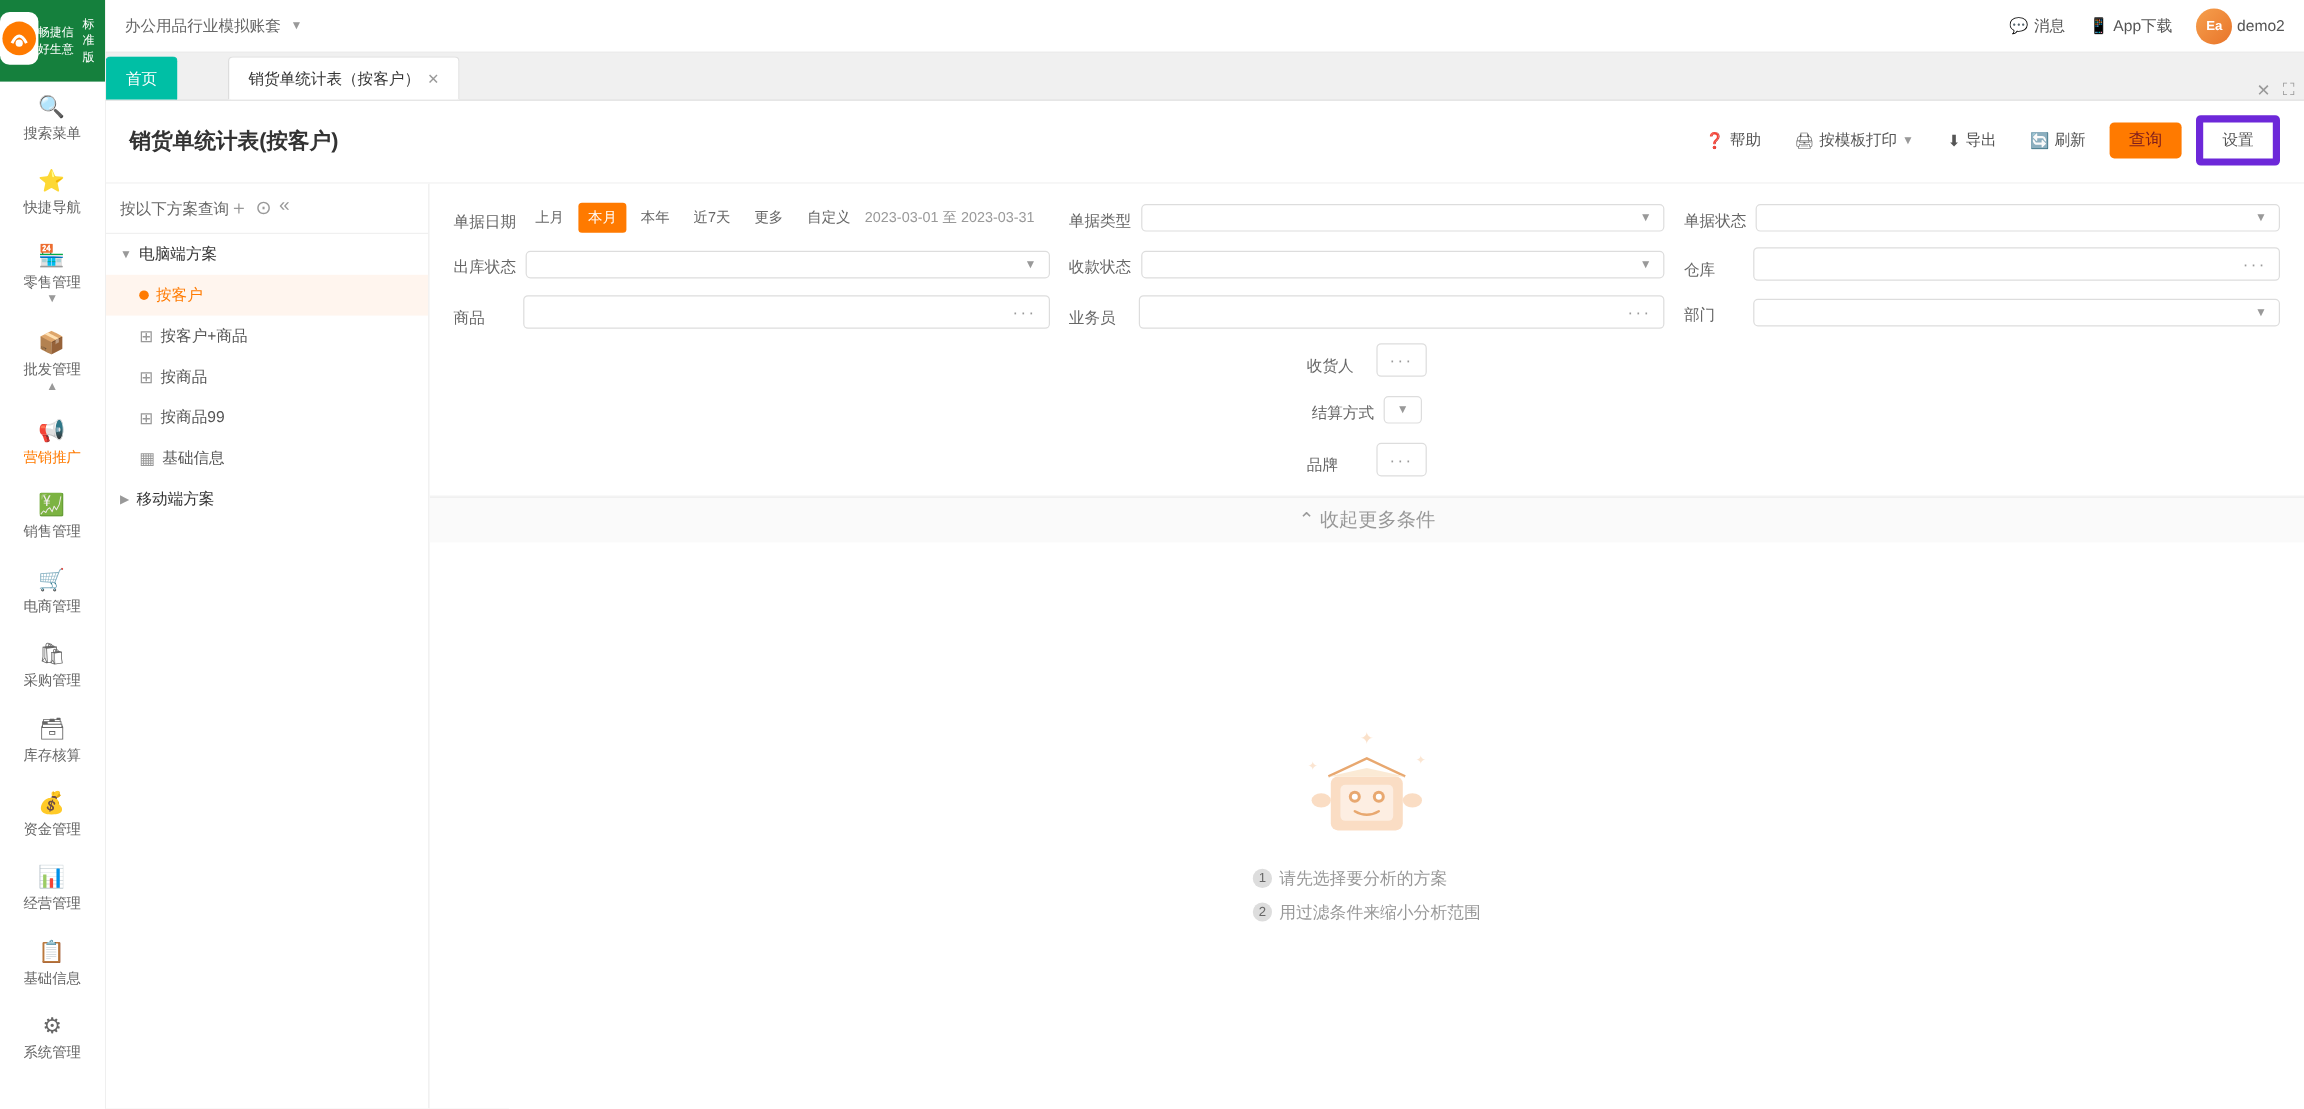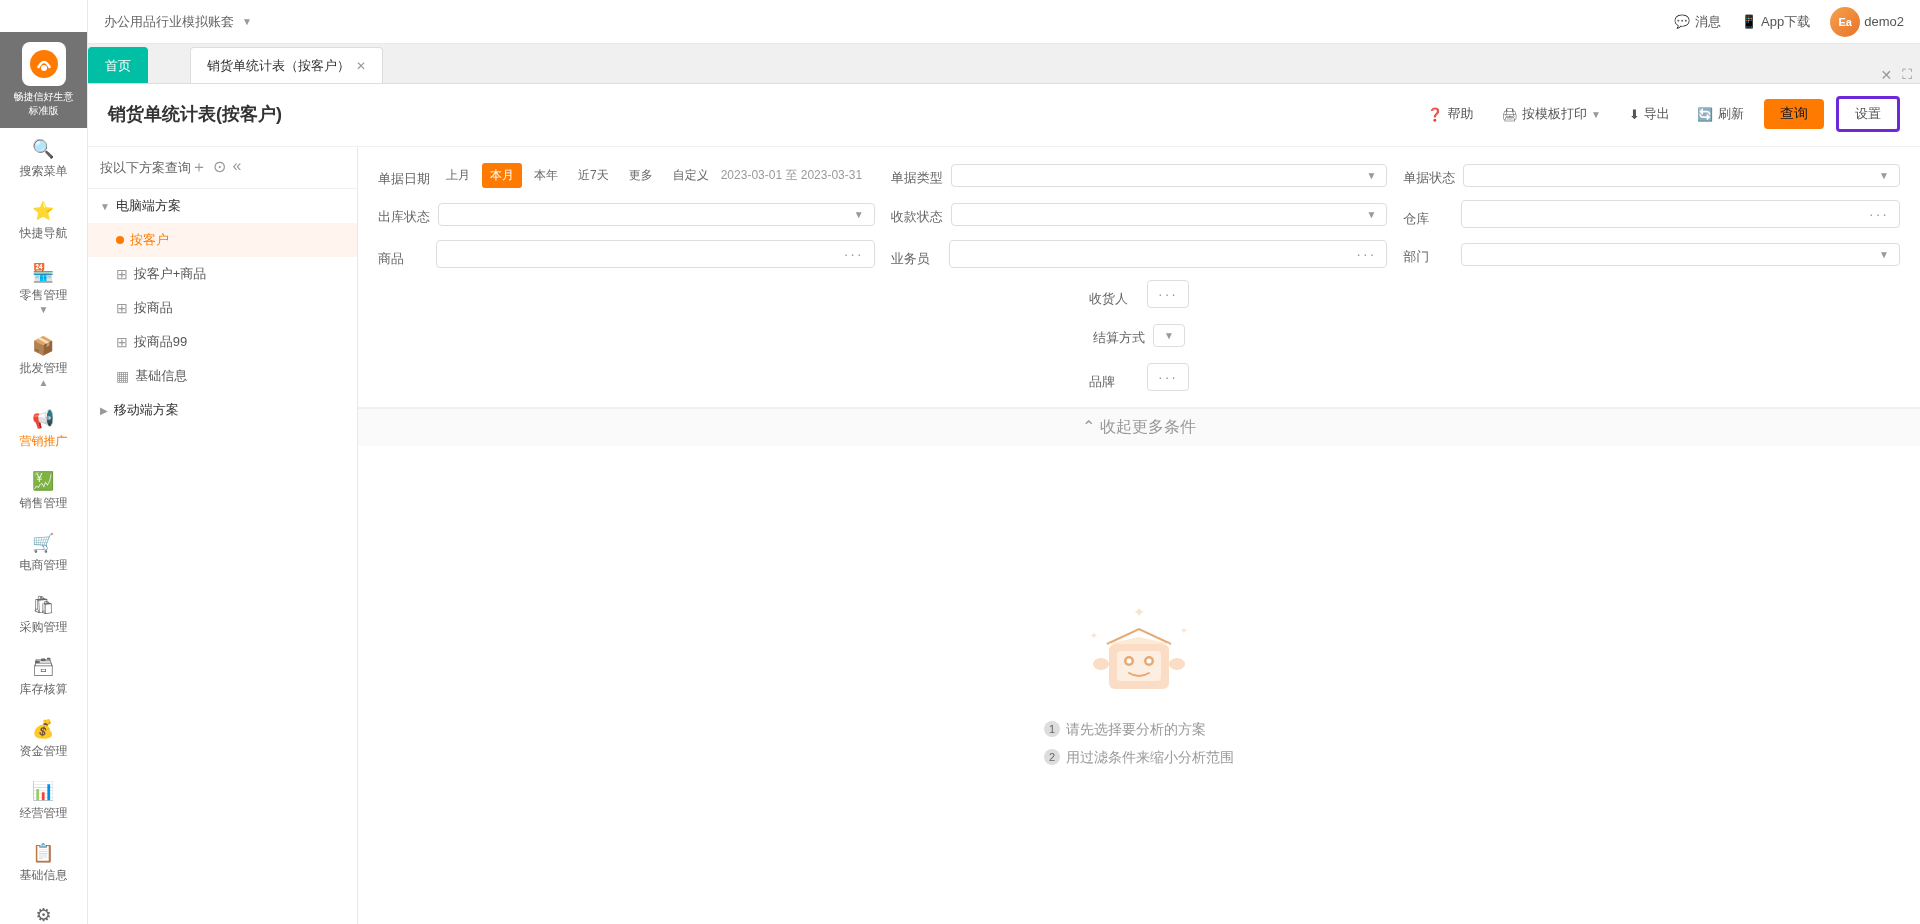--- a/index.html
+++ b/index.html
@@ -12,29 +12,27 @@
       border-right: 1px solid #e8e8e8;
       display: flex;
       flex-direction: column;
       align-items: center;
       flex-shrink: 0;
       height: 100vh;
       overflow-y: auto;
     }
     .sidebar-logo {
       width: 88px;
-      background: #737373;
-      display: flex;
-      flex-direction: column;
+      background: #15803d;
+      display: flex;
       align-items: center;
       justify-content: center;
       padding: 10px 0;
       color: #fff;
       font-size: 11px;
-      margin-top: 32px;
     }
     .sidebar-logo-icon {
       width: 44px;
       height: 44px;
       background: #fff;
       border-radius: 8px;
       display: flex;
       align-items: center;
       justify-content: center;
       margin-bottom: 4px;
@@ -184,27 +182,27 @@
       align-items: center;
       gap: 4px;
       font-size: 13px;
       color: #555;
       cursor: pointer;
       padding: 4px 8px;
       border-radius: 4px;
     }
     .action-btn.primary {
       background: #ff7a00;
-      color: #0f172a;
+      color: #7f1d1d;
       padding: 6px 16px;
       border-radius: 4px;
       font-size: 14px;
     }
     .action-btn.secondary {
-      border: 3px solid #6d28d9;
+      border: 6px solid #6d28d9;
       background: #fff;
       padding: 6px 16px;
       border-radius: 4px;
     }
 
     
     .content-body {
       display: flex;
       flex: 1;
       overflow: hidden;

